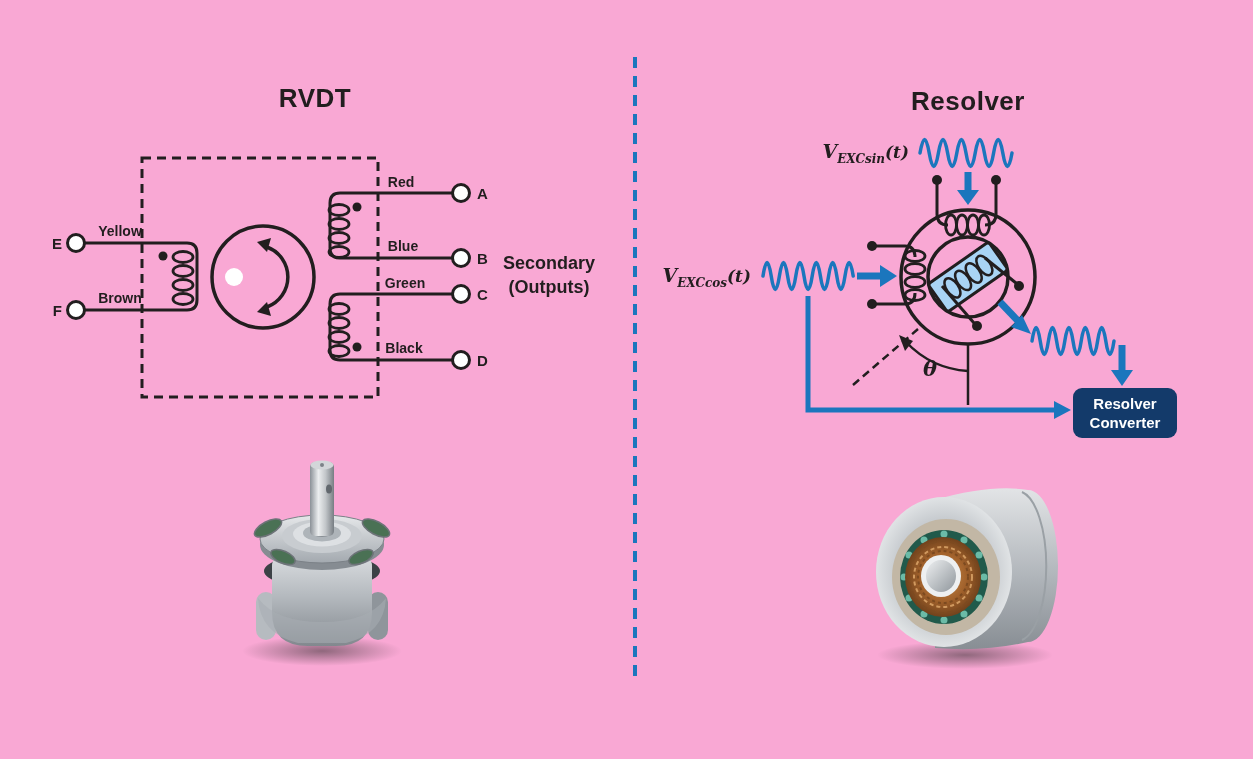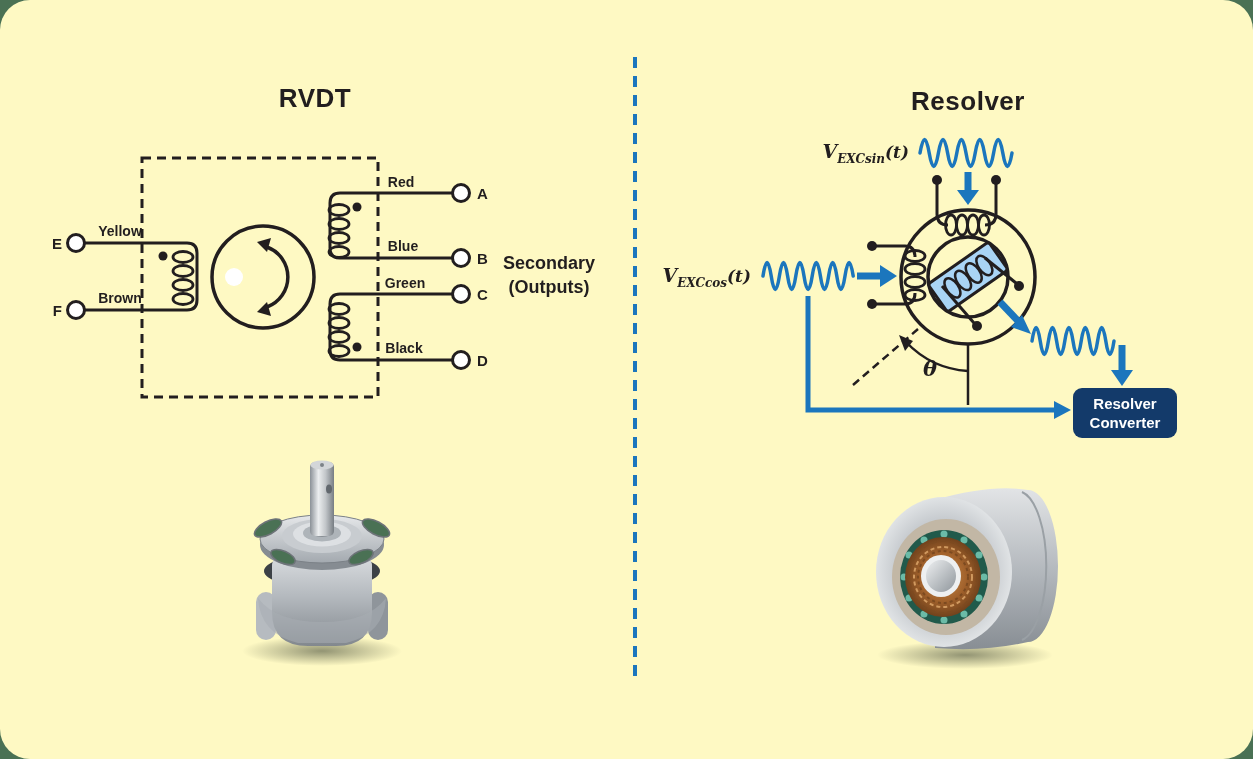--- a/index.html
+++ b/index.html
@@ -1,17 +1,17 @@
 <!DOCTYPE html>
 <html><head>
 <meta charset="utf-8">
 <style>
   html,body{margin:0;padding:0;}
   body{background:#4a7154;width:1253px;height:759px;overflow:hidden;}
-  #canvas{position:relative;width:1253px;height:759px;background:#fef9c3;border-radius:30px;}
+  #canvas{position:relative;width:1253px;height:759px;background:#f9a8d4;}
   svg{position:absolute;inset:0;font-family:"Liberation Sans",sans-serif;}
   text{fill:#221e1f;}
   .title{font-size:26px;font-weight:bold;letter-spacing:0.5px;}
   .lbl{font-size:14px;font-weight:bold;}
   .term{font-size:15px;font-weight:bold;}
   .sec{font-size:18px;font-weight:bold;}
   .math{font-family:"DejaVu Serif",serif;font-style:italic;font-weight:bold;font-size:19px;}
   .mathsub{font-size:12px;}
   .matharg{font-size:17px;}
   .theta{font-family:"DejaVu Serif",serif;font-style:italic;font-weight:bold;font-size:21px;}

